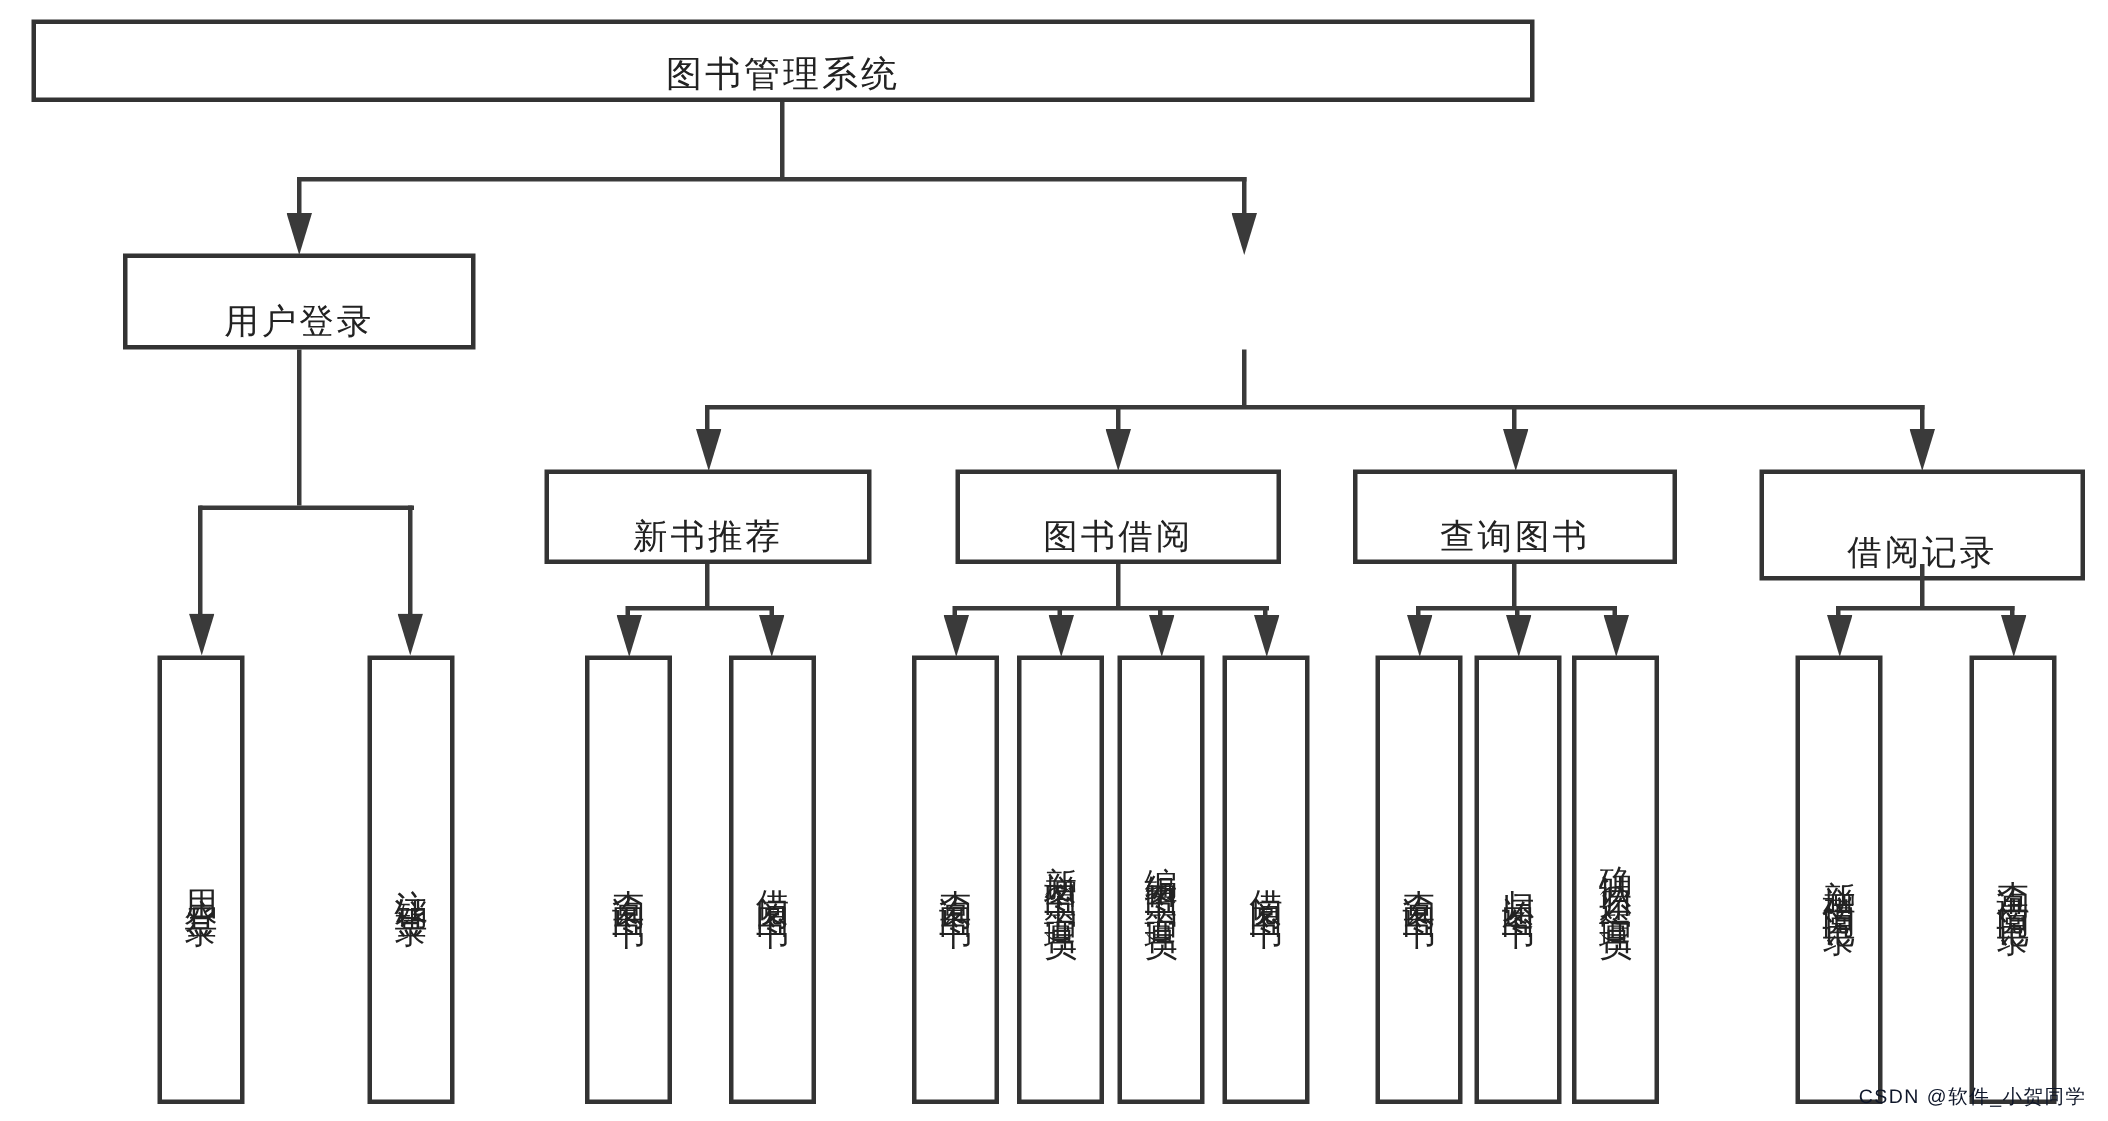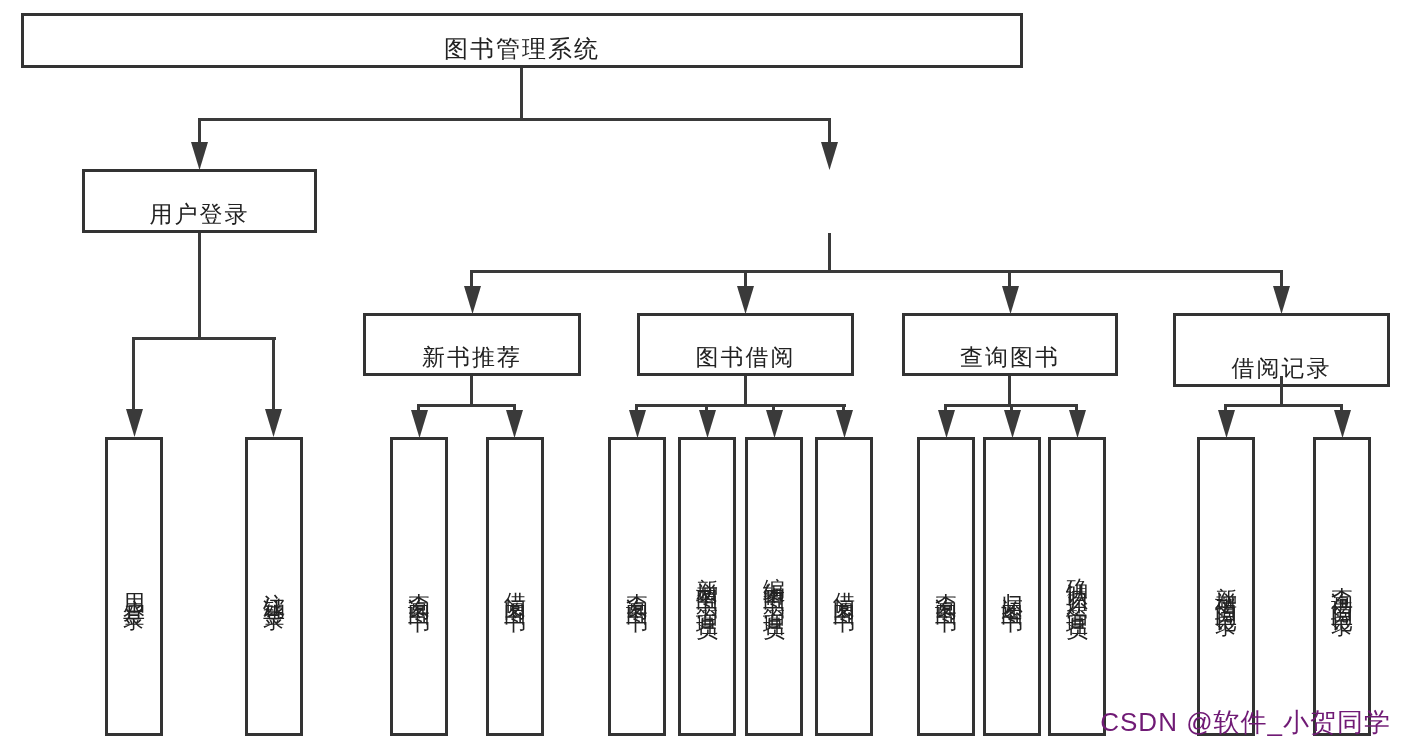--- a/index.html
+++ b/index.html
@@ -22,21 +22,21 @@
   .leaf span{
     writing-mode:vertical-rl;text-orientation:mixed;
     font-size:22px;letter-spacing:6px;line-height:1;color:#222222;white-space:nowrap;
   }
   
   .v{position:absolute;width:3px;background:#3a3a3a;}
   .h{position:absolute;height:3px;background:#3a3a3a;}
   .ah{position:absolute;width:17px;height:28px;background:#3a3a3a;
       clip-path:polygon(0 0,100% 0,50% 100%);}
   .watermark{
-    position:absolute;right:14px;bottom:7px;font-size:26px;letter-spacing:1px;color:#701a75;
+    position:absolute;right:14px;bottom:7px;font-size:13px;letter-spacing:1px;color:#0f172a;
   }
 </style>
 </head>
 <body>
 
 <div class="canvas">
 
   <div class="node root" style="left:21px;top:13px;width:1002px;height:55px;">
     <span>图书管理系统</span>
   </div>

